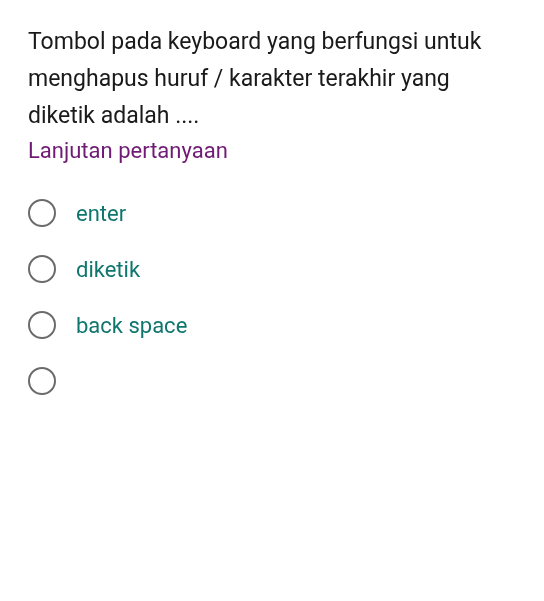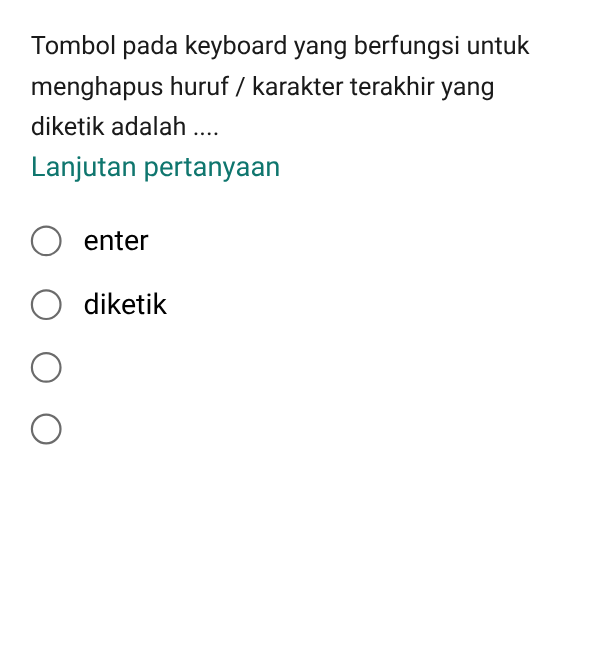--- a/index.html
+++ b/index.html
@@ -14,42 +14,42 @@
       height: 601px;
       padding: 24px 28px;
       color: #1a1a1a;
     }
     .question-text {
       font-size: 23px;
       line-height: 1.6;
       color: #1a1a1a;
     }
     .subtitle {
-      font-size: 25px;
+      font-size: 22px;
       line-height: 1.5;
-      color: #0f766e;
+      color: #701a75;
       margin-bottom: 32px;
     }
     .option {
       display: flex;
       align-items: center;
       margin-bottom: 28px;
       cursor: pointer;
     }
     .radio-circle {
       width: 28px;
       height: 28px;
       border: 2.5px solid #6b6b6b;
       border-radius: 50%;
       flex-shrink: 0;
       margin-right: 20px;
     }
     .option-label {
-      font-size: 26px;
-      color: #000000;
+      font-size: 22px;
+      color: #0f766e;
     }
   </style>
 </head>
 <body>
 
 <div class="question-text">Tombol pada keyboard yang berfungsi untuk menghapus huruf / karakter terakhir yang diketik adalah ....</div>
 
 <div class="subtitle">Lanjutan pertanyaan</div>
 
 <div class="option">
@@ -57,17 +57,18 @@
   <span class="option-label">enter</span>
 </div>
 
 <div class="option">
   <span class="radio-circle"></span>
   <span class="option-label">diketik</span>
 </div>
 
 <div class="option">
   <span class="radio-circle"></span>
+  <span class="option-label">back space</span>
 </div>
 
 <div class="option">
   <span class="radio-circle"></span>
 </div>
 
 </body></html>

